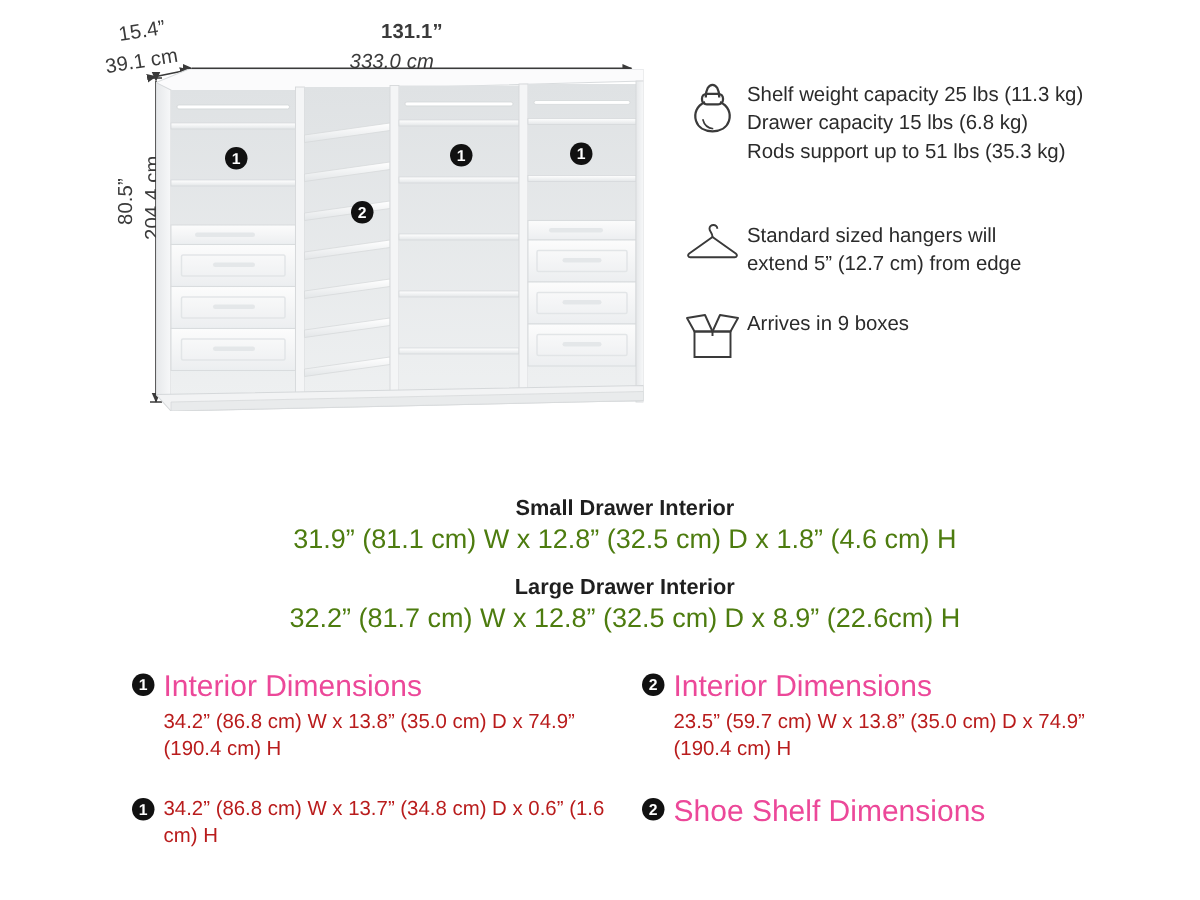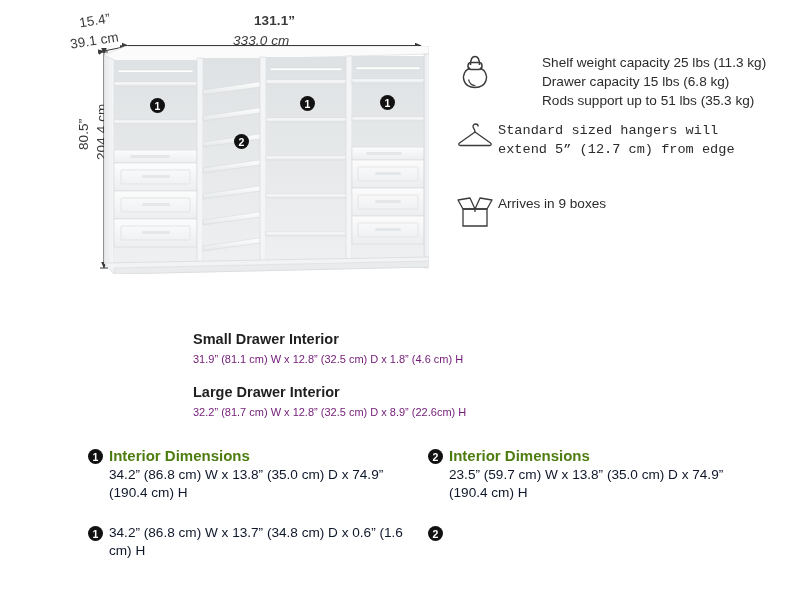--- a/index.html
+++ b/index.html
@@ -27,45 +27,45 @@
 
   
   .furniture { position: absolute; left: 104px; top: 46px; }
 
   
   .legend { position: absolute; left: 452px; top: 52px; width: 340px; }
   .legend-row { display: flex; align-items: flex-start; margin-bottom: 18px; }
   .legend-icon { width: 46px; flex: 0 0 46px; display: flex; justify-content: center; padding-top: 2px; }
   .legend-text { font-size: 13.6px; line-height: 19px; color: #2b2b2b; padding-top: 1px; }
   .legend-text div { white-space: nowrap; }
-  .lg-weight  { margin-bottom: 10px; gap: 44px; }
+  .lg-weight  { margin-bottom: 36px; }
   .lg-adjust  { margin-bottom: 24px; }
-  .lg-hanger  { margin-bottom: 34px; font-family: Liberation Mono, monospace; }
+  .lg-hanger  { margin-bottom: 20px; }
 
   
   .drawer-specs { position: absolute; left: 193px; top: 331px; }
-  .spec-block { margin-bottom: 16px; }
+  .spec-block { margin-bottom: 16px; text-align: center; }
   .spec-title { font-size: 14.5px; font-weight: bold; color: #1f1f1f; margin-bottom: 3px; }
-  .spec-body  { font-size: 11px; color: #701a75; line-height: 18px; }
+  .spec-body  { font-size: 18px; color: #4d7c0f; line-height: 18px; }
 
   
   .num-specs { position: absolute; left: 88px; top: 447px; width: 700px; }
   .num-grid { display: grid; grid-template-columns: 340px 340px; column-gap: 0px; row-gap: 22px; }
   .num-item { display: flex; align-items: flex-start; }
   .badge {
     width: 15px; height: 15px; border-radius: 50%;
     background: #111; color: #fff;
     font-size: 10.5px; font-weight: bold;
     display: flex; align-items: center; justify-content: center;
     flex: 0 0 15px; margin-top: 2px; margin-right: 6px;
     font-family: "Liberation Sans", sans-serif;
   }
   .num-body { }
-  .num-title { font-size: 15px; font-weight: bold; color: #4d7c0f; margin-bottom: 2px; }
-  .num-text { font-size: 13.6px; color: #0f172a; line-height: 18px; max-width: 300px; }
+  .num-title { font-size: 20px; font-weight: normal; color: #ec4899; margin-bottom: 2px; }
+  .num-text { font-size: 13.6px; color: #b91c1c; line-height: 18px; max-width: 300px; }
 
   
   .marker {
     position: absolute; width: 15px; height: 15px; border-radius: 50%;
     background: #111; color: #fff; font-size: 10.5px; font-weight: bold;
     display: flex; align-items: center; justify-content: center;
     z-index: 20;
   }
 </style>
 </head>
@@ -297,19 +297,20 @@
       <div class="num-item">
         <div class="badge">1</div>
         <div class="num-body">
           <div class="num-text">34.2” (86.8 cm) W x 13.7” (34.8 cm) D x 0.6” (1.6 cm) H</div>
         </div>
       </div>
 
       <div class="num-item">
         <div class="badge">2</div>
         <div class="num-body">
+          <div class="num-title">Shoe Shelf Dimensions</div>
         </div>
       </div>
 
     </div>
   </div>
 
 </div>
 
 </body></html>

